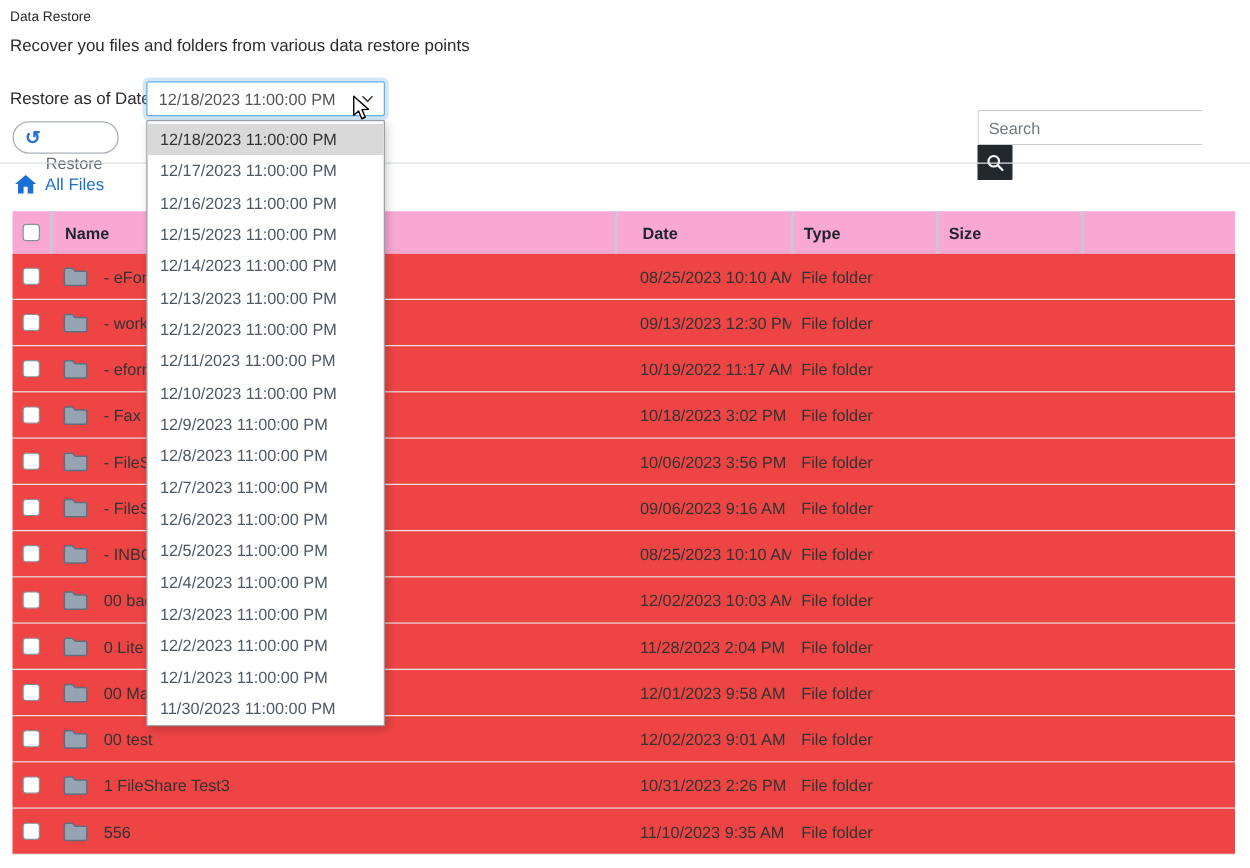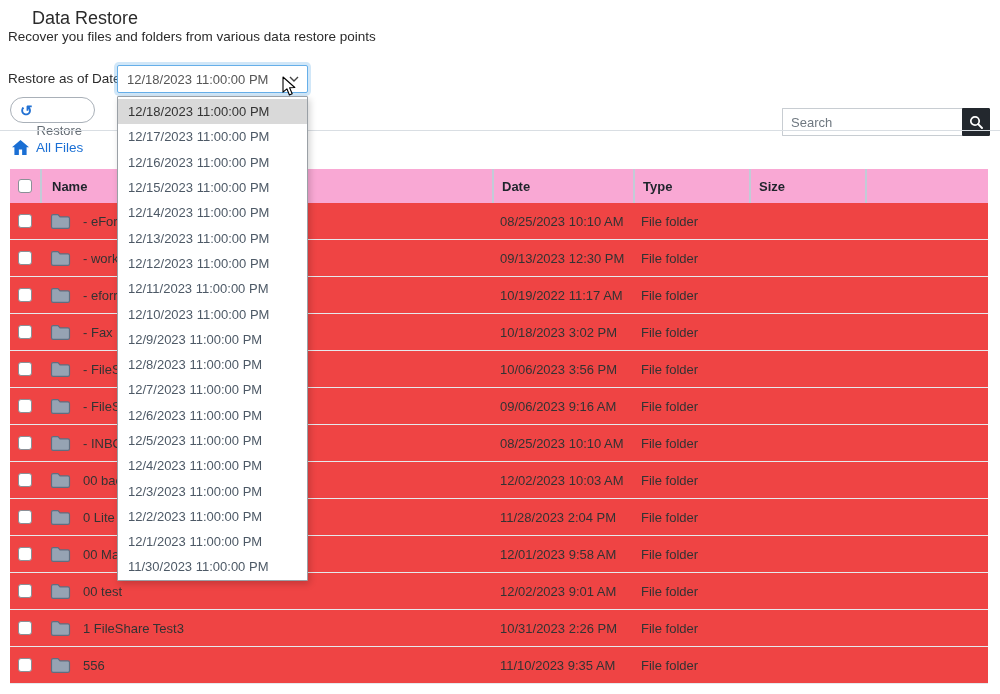--- a/index.html
+++ b/index.html
@@ -1,21 +1,21 @@
 <!DOCTYPE html>
 <html><head>
 <meta charset="utf-8">
 <style>
   * { box-sizing: border-box; margin: 0; padding: 0; }
   html, body { background: #fff; }
   body {
     width: 1000px; height: 694px; position: relative; overflow: hidden;
     font-family: "Liberation Sans", sans-serif; color: #212529;
   }
-  .page-title { position: absolute; left: 8px; top: 8px; font-size: 18px; color: #2b2b2b; margin-left: 24px; }
+  .page-title { position: absolute; left: 8px; top: 8px; font-size: 11px; color: #2b2b2b; }
   .page-subtitle { position: absolute; left: 8px; top: 29px; font-size: 13.5px; color: #2b2b2b; }
 
   .restore-label { position: absolute; left: 8px; top: 71px; font-size: 13.5px; color: #2b2b2b; }
 
   .select {
     position: absolute; left: 117px; top: 65px; width: 191px; height: 28px;
     background: #fff; border: 1px solid #66afe9; border-radius: 2px;
     box-shadow: 0 0 0 3px rgba(102,175,233,0.30);
     display: flex; align-items: center; padding: 0 8px 0 9px; cursor: default;
   }
@@ -23,21 +23,21 @@
   .select .chev { flex: none; margin-left: 4px; }
 
   .restore-btn {
     position: absolute; left: 10px; top: 97px; height: 26px; padding: 0 12px 0 9px;
     background: #fff; border: 1px solid #a9b0b8; border-radius: 13px;
     display: inline-flex; align-items: center; gap: 4px; font-family: inherit; cursor: pointer;
   }
   .restore-ico { color: #2271d3; font-size: 15px; line-height: 1; font-weight: bold; }
   .restore-btn-label { font-size: 13px; color: #646c74; margin-top: 40px; }
 
-  .search-wrap { position: absolute; left: 782px; top: 108px; display: flex; }
+  .search-wrap { position: absolute; left: 782px; top: 88px; display: flex; flex-direction: column; }
   .search-input {
     width: 180px; height: 28px; border: 1px solid #c8cdd2; border-right: none;
     padding: 0 8px; font-size: 13px; font-family: inherit; color: #333; outline: none; border-radius: 1px 0 0 1px;
   }
   .search-input::placeholder { color: #6f7880; }
   .search-btn {
     width: 28px; height: 28px; background: #23282e; border: 1px solid #23282e;
     display: flex; align-items: center; justify-content: center; cursor: pointer; border-radius: 0 1px 1px 0;
   }
 
@@ -47,21 +47,21 @@
   .breadcrumb a { font-size: 13.5px; color: #1a6fd4; text-decoration: none; cursor: pointer; }
 
   .table { position: absolute; left: 10px; top: 169px; width: 978px; }
   .thead {
     display: flex; height: 34px; background: #f9a8d4; align-items: center;
     font-weight: bold; font-size: 13px; color: #1e242b;
   }
   .th { height: 100%; display: flex; align-items: center; }
   .col-cb   { width: 30px;  justify-content: center; }
   .col-name { width: 452px; padding-left: 10px; }
-  .col-date { width: 141px; padding-left: 8px; text-align: center; }
+  .col-date { width: 141px; padding-left: 20px; text-align: center; }
   .col-type { width: 116px; padding-left: 8px; }
   .col-size { width: 116px; padding-left: 8px; }
   .col-extra{ flex: 1; }
   .thead .th + .th { border-left: 2px solid #c2ccd7; }
 
   .tr { display: flex; align-items: center; height: 37px; border-bottom: 1px solid #e6e9ec; background: #ef4444; }
   .td { display: flex; align-items: center; font-size: 13px; color: #333; overflow: hidden; white-space: nowrap; }
   .td.col-name { gap: 12px; }
   .cb {
     width: 14px; height: 14px; background: #fff; border: 1.5px solid #8a9097;

